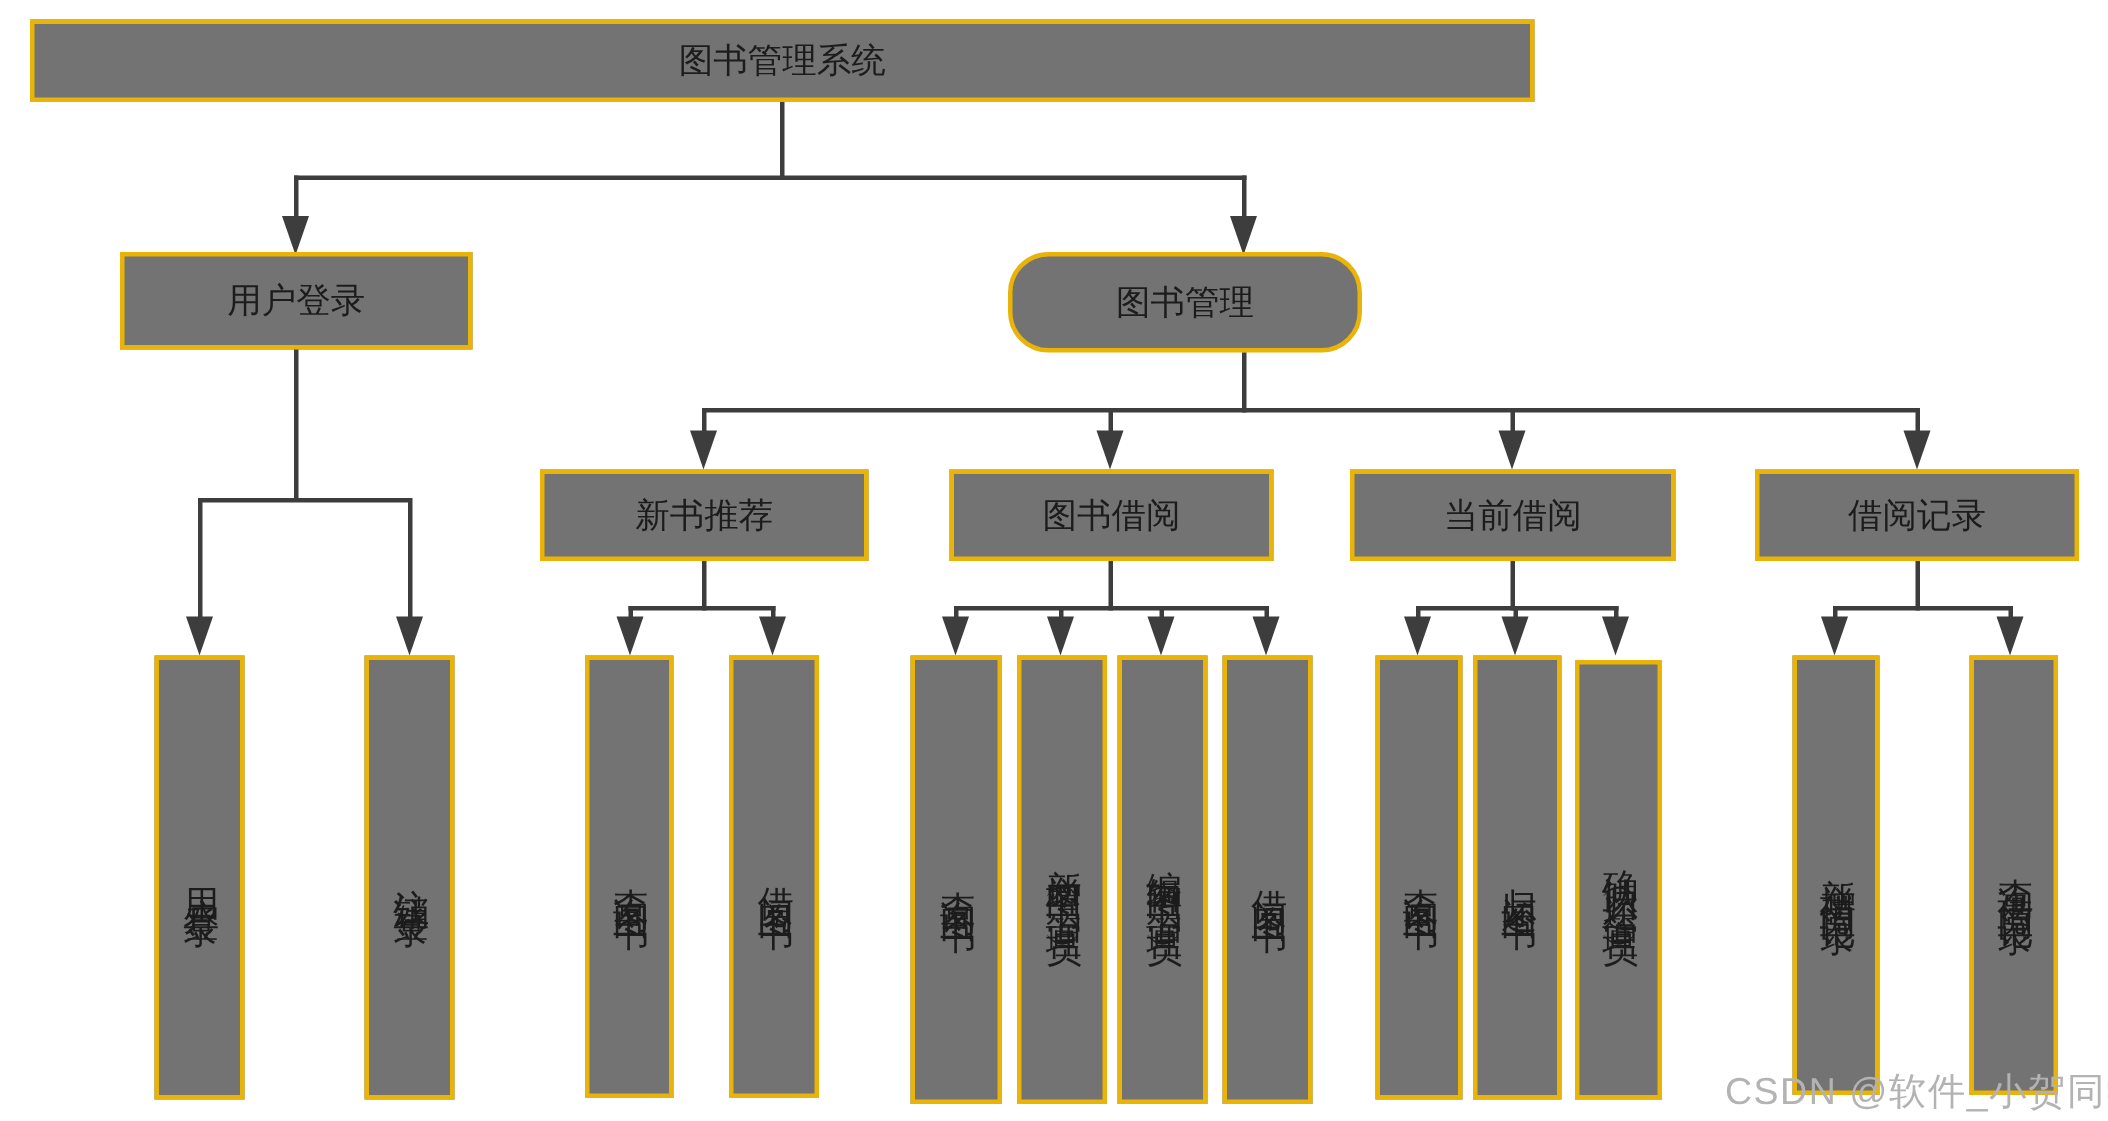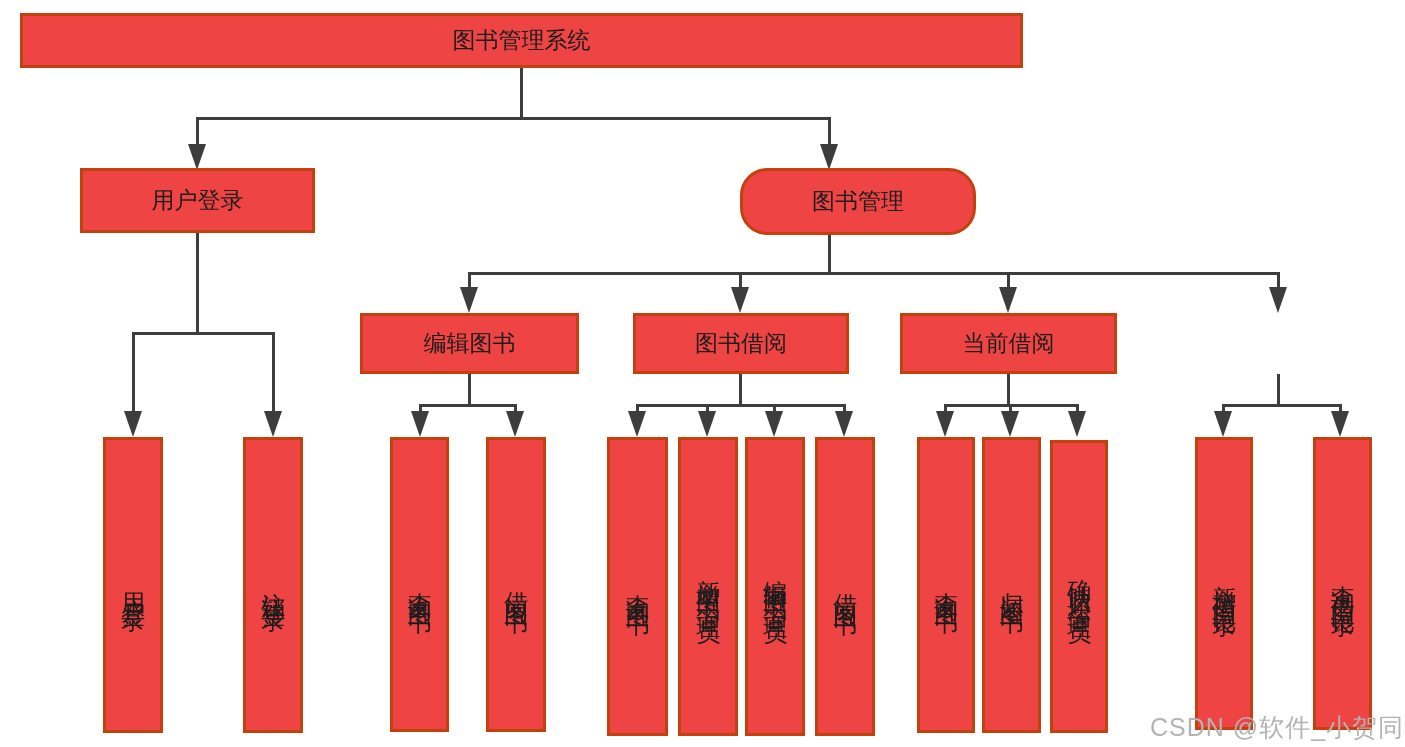--- a/index.html
+++ b/index.html
@@ -3,21 +3,21 @@
 <meta charset="utf-8">
 <style>
   html,body { margin:0; padding:0; background:#ffffff; }
   .stage {
     position:relative; width:1405px; height:747px; background:#ffffff;
     font-family:"Liberation Sans","DejaVu Sans",sans-serif;
     color:#1c1c1c; overflow:hidden;
   }
   .box {
     position:absolute; box-sizing:border-box;
-    border:3px solid #c2410c; background:#ef4444;
+    border:3px solid #eab308; background:#737373;
     display:flex; align-items:center; justify-content:center;
     font-size:23px; text-align:center; white-space:nowrap;
   }
   .vbox {
     writing-mode:vertical-rl; font-size:24px; letter-spacing:6px;
     white-space:normal; line-height:1.1;
   }
   .hline, .vline { position:absolute; background:#3d3d3d; }
   .hline { height:3px; }
   .vline { width:3px; }
@@ -40,43 +40,44 @@
   <div class="box" style="left:20px; top:13px; width:1003px; height:55px;">图书管理系统</div>
 
   <div class="vline" style="left:520px; top:68px; height:51px;"></div>
   <div class="hline" style="left:196px; top:117px; width:635px;"></div>
   <div class="vline" style="left:196px; top:117px; height:32px;"></div>
   <div class="arrow" style="left:188px; top:144px;"></div>
   <div class="vline" style="left:828px; top:117px; height:32px;"></div>
   <div class="arrow" style="left:820px; top:144px;"></div>
 
   <div class="box" style="left:80px; top:168px; width:235px; height:65px;">用户登录</div>
-  <div class="box" style="left:740px; top:168px; width:236px; height:67px;border-radius:27px;">图书管理</div>
+  <div class="box" style="left:672px; top:168px; width:236px; height:67px;border-radius:27px;">图书管理</div>
 
   <div class="vline" style="left:196px; top:233px; height:101px;"></div>
   <div class="hline" style="left:132px; top:332px; width:142px;"></div>
   <div class="vline" style="left:132px; top:332px; height:84px;"></div>
   <div class="arrow" style="left:124px; top:411px;"></div>
   <div class="vline" style="left:272px; top:332px; height:84px;"></div>
   <div class="arrow" style="left:264px; top:411px;"></div>
 
   <div class="vline" style="left:828px; top:235px; height:40px;"></div>
   <div class="hline" style="left:468px; top:272px; width:812px;"></div>
   <div class="vline" style="left:468px; top:272px; height:20px;"></div>
   <div class="arrow" style="left:460px; top:287px;"></div>
   <div class="vline" style="left:739px; top:272px; height:20px;"></div>
   <div class="arrow" style="left:731px; top:287px;"></div>
   <div class="vline" style="left:1007px; top:272px; height:20px;"></div>
   <div class="arrow" style="left:999px; top:287px;"></div>
   <div class="vline" style="left:1277px; top:272px; height:20px;"></div>
   <div class="arrow" style="left:1269px; top:287px;"></div>
 
-  <div class="box" style="left:360px; top:313px; width:219px; height:61px;">编辑图书</div>
+  <div class="box" style="left:360px; top:313px; width:219px; height:61px;">新书推荐</div>
   <div class="box" style="left:900px; top:313px; width:217px; height:61px;">当前借阅</div>
   <div class="box" style="left:633px; top:313px; width:216px; height:61px;">图书借阅</div>
+  <div class="box" style="left:1170px; top:313px; width:216px; height:61px;">借阅记录</div>
 
   <div class="vline" style="left:468px; top:374px; height:33px;"></div>
   <div class="hline" style="left:419px; top:404px; width:98px;"></div>
   <div class="vline" style="left:419px; top:404px; height:13px;"></div>
   <div class="arrow" style="left:411px; top:411px;"></div>
   <div class="vline" style="left:514px; top:404px; height:13px;"></div>
   <div class="arrow" style="left:506px; top:411px;"></div>
 
   <div class="vline" style="left:739px; top:374px; height:33px;"></div>
   <div class="hline" style="left:636px; top:404px; width:210px;"></div>

